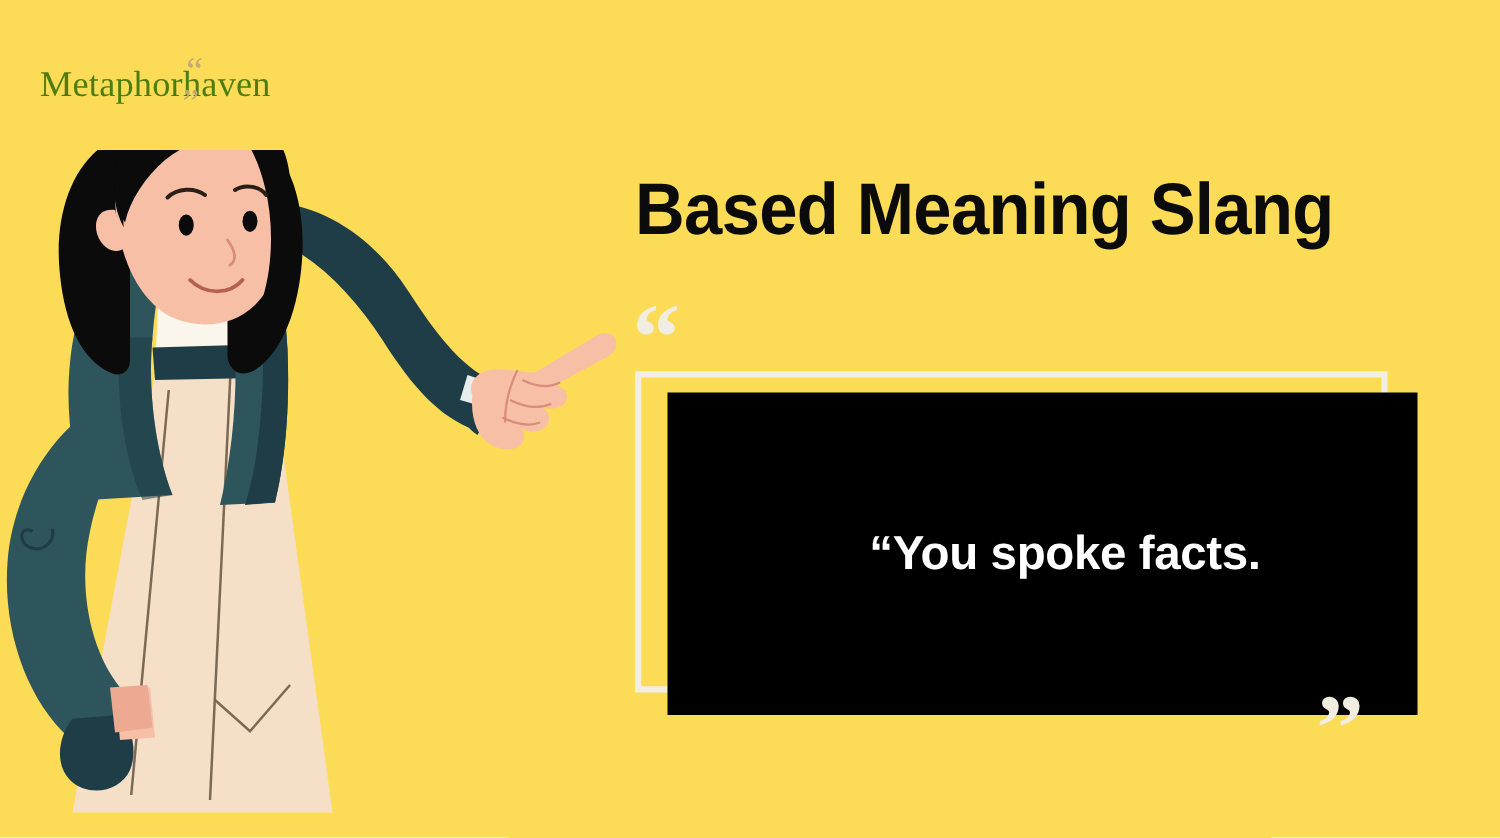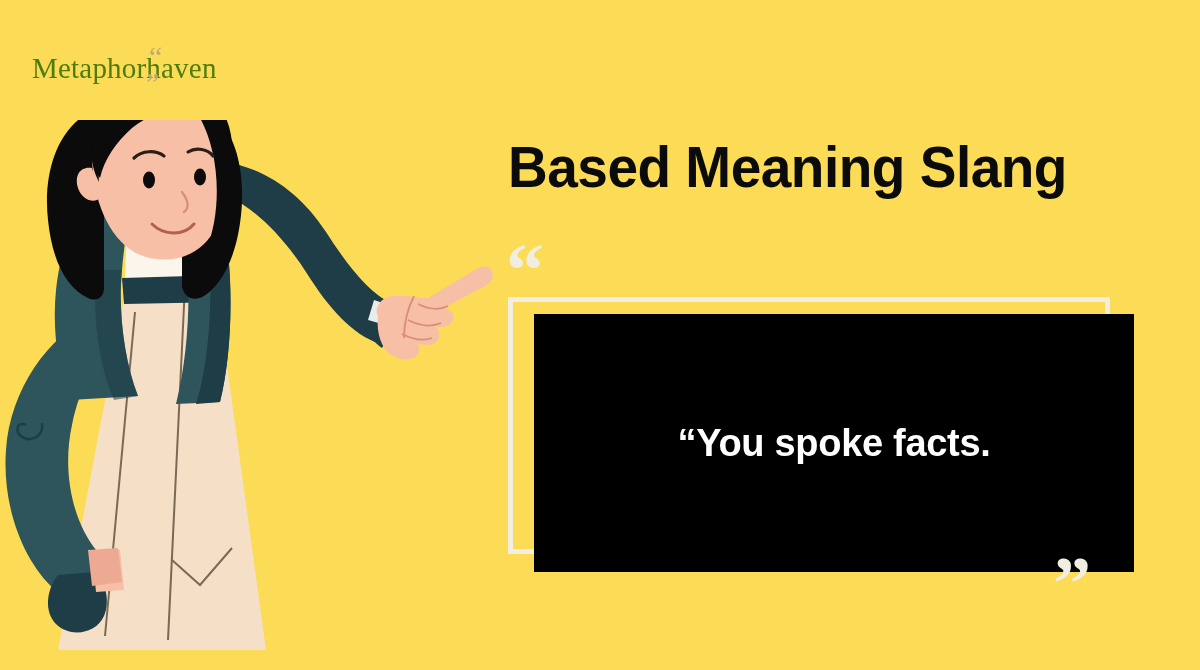--- a/index.html
+++ b/index.html
@@ -79,21 +79,21 @@
   #quote-box {
     position: absolute;
     left: 534px;
     top: 314px;
     width: 600px;
     height: 258px;
     background: #000000;
   }
   #quote-text {
     position: absolute;
-    left: 534px;
+    left: 552px;
     top: 314px;
     width: 600px;
     height: 258px;
     display: flex;
     flex-direction: column;
     align-items: center;
     justify-content: center;
     color: #FFFFFF;
     font-size: 38px;
     font-weight: 700;

